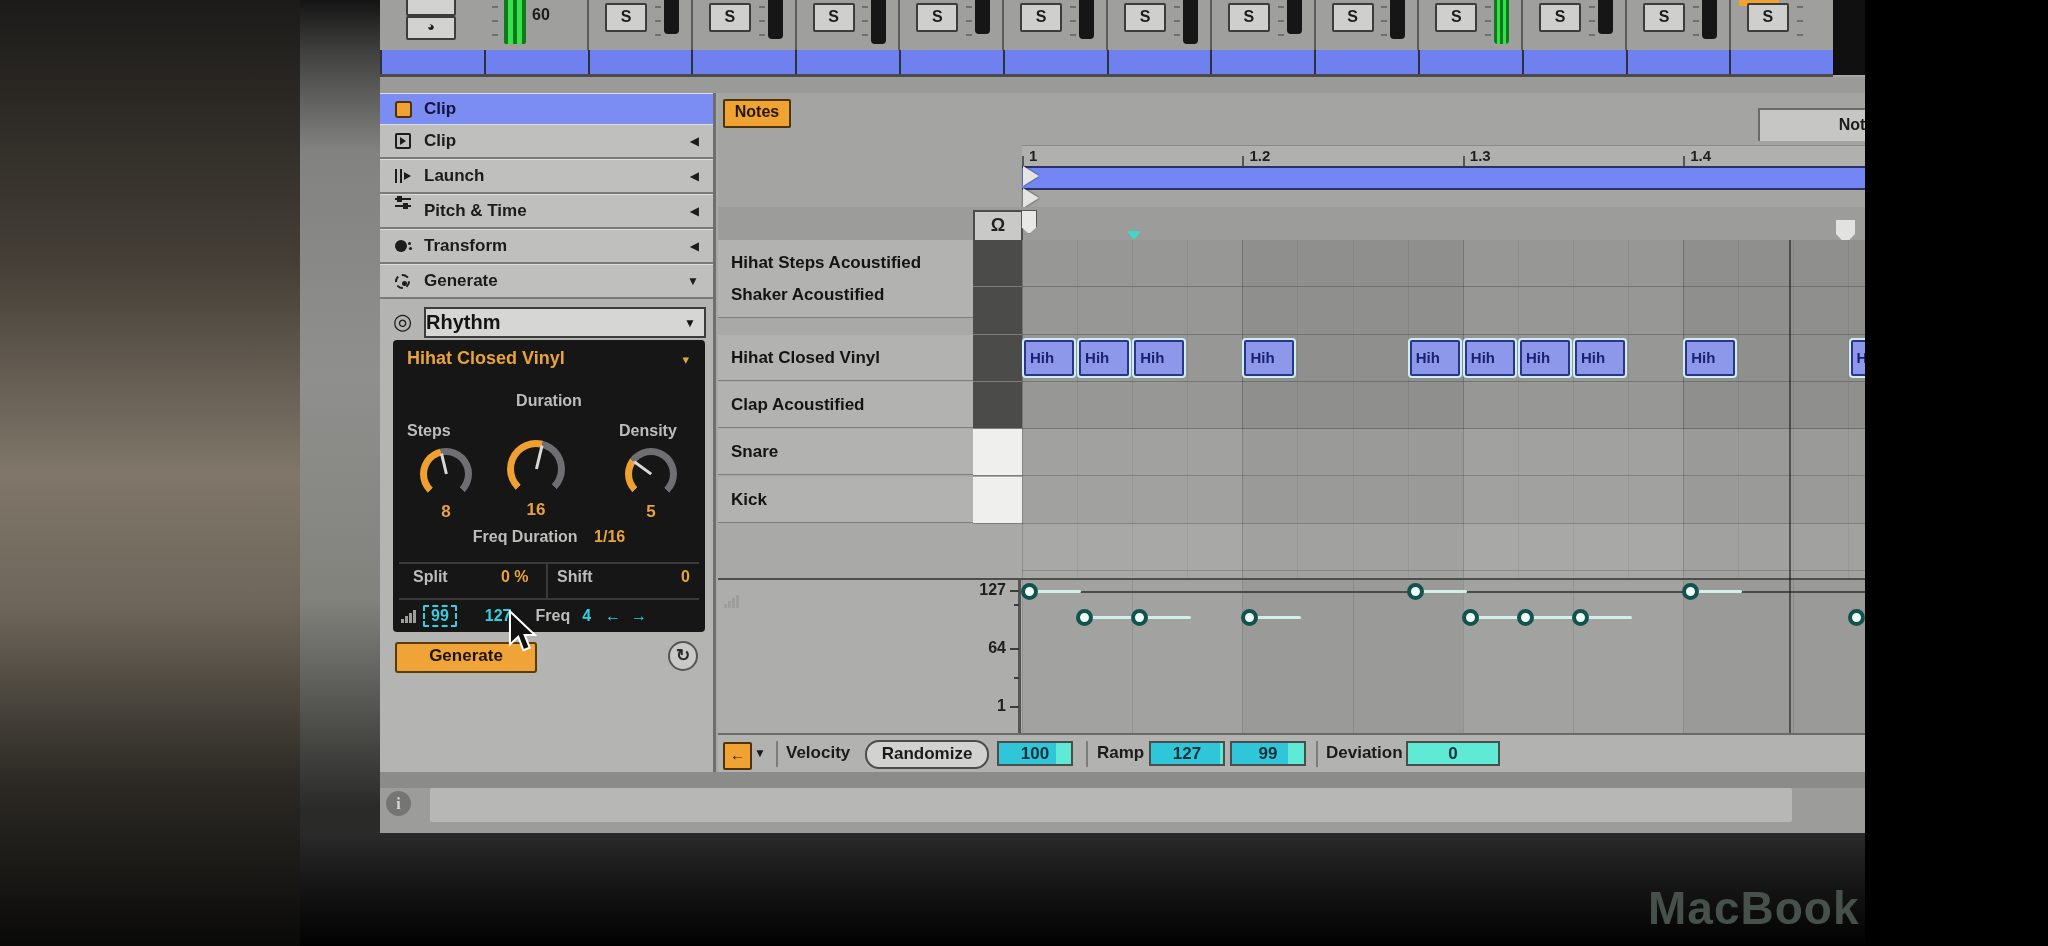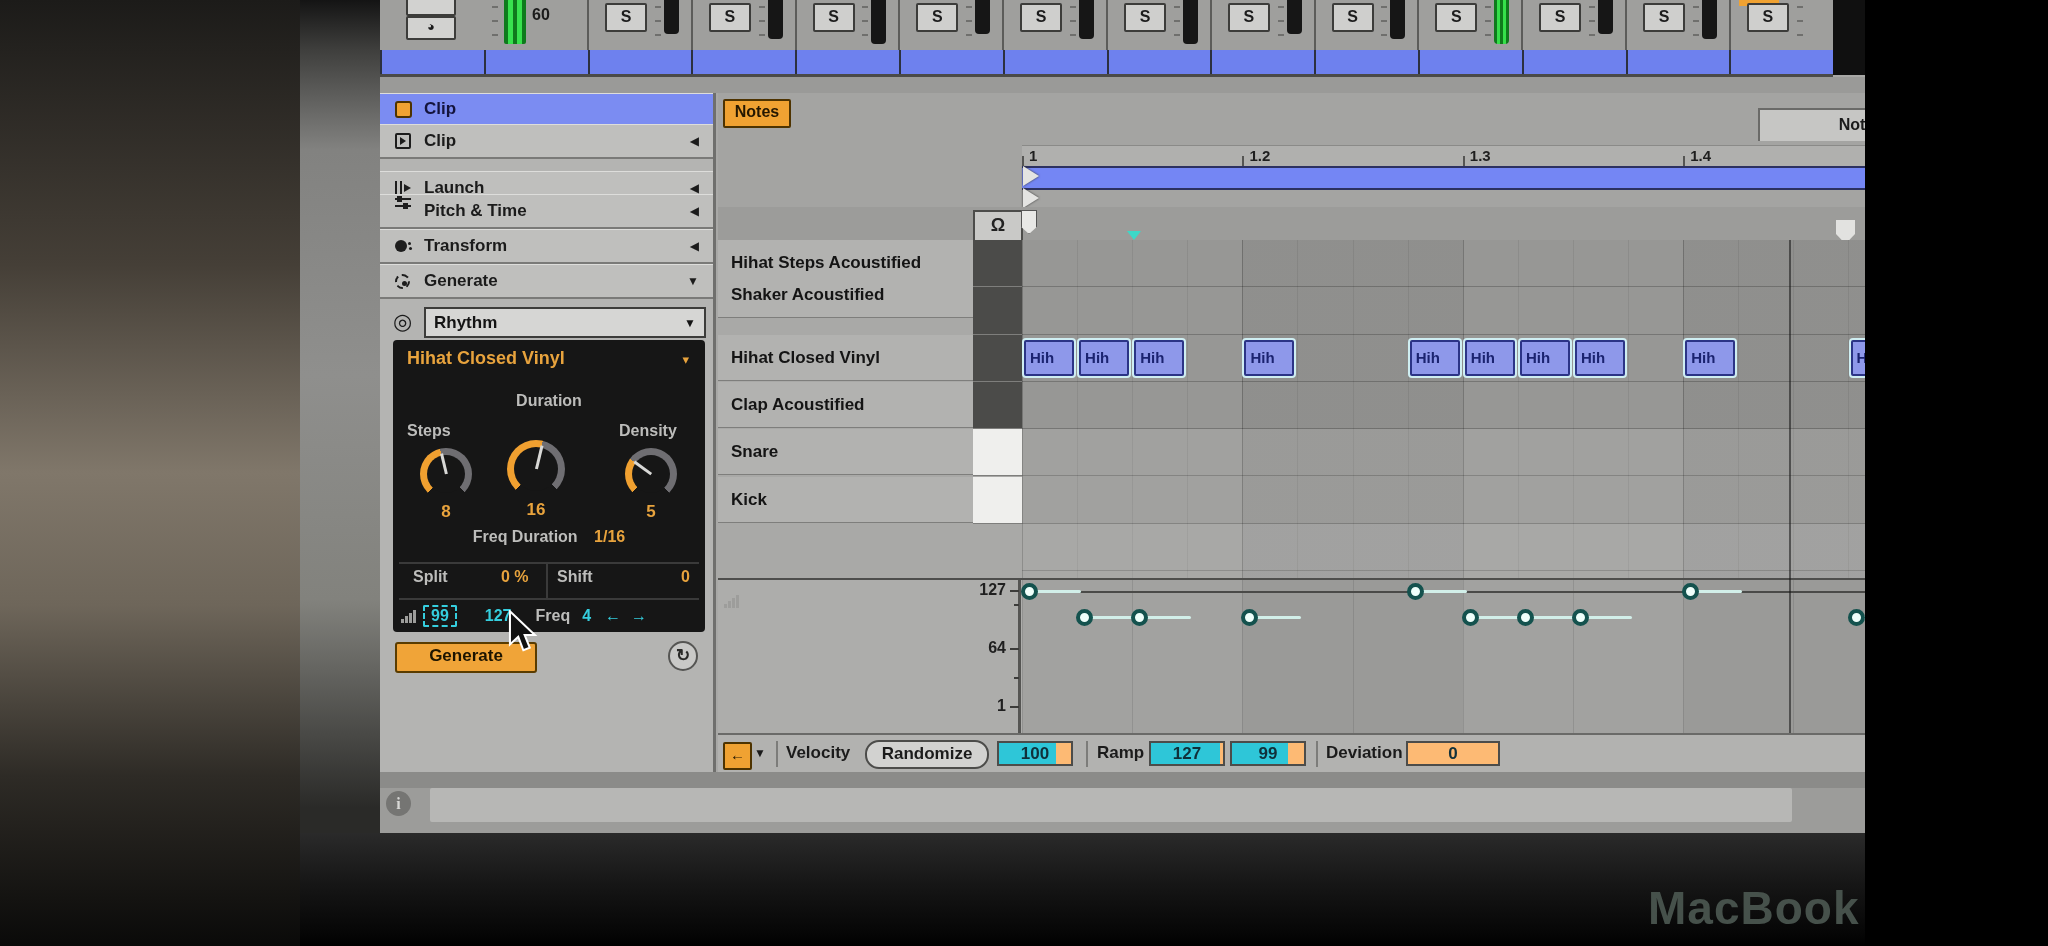--- a/index.html
+++ b/index.html
@@ -56,21 +56,21 @@
   .ic-pitch::after{content:'';position:absolute;right:3px;top:5px;width:5px;height:6px;background:#1d1d1d;}
   .ic-transform{width:12px;height:12px;border-radius:50%;background:#1d1d1d;}
   .ic-transform::after{content:'';position:absolute;right:-4px;top:2px;width:3px;height:3px;border-radius:50%;
     background:#1d1d1d;box-shadow:1px 5px 0 #1d1d1d;}
   .ic-generate{width:11px;height:11px;border:2px dashed #1d1d1d;border-radius:50%;}
   .ic-generate::after{content:'';position:absolute;left:5px;top:5px;width:5px;height:5px;border-radius:50%;background:#1d1d1d;}
   .preset-row{position:absolute;left:0;top:212px;width:333px;height:34px;}
   .preset-circle{position:absolute;left:13px;top:4px;font-size:22px;color:#1b1b1b;}
   .preset-box{position:absolute;left:44px;top:2px;width:278px;height:27px;background:#d6d6d4;
     border:2px solid #3c3c3a;display:flex;align-items:center;}
-  .preset-box .lbl{margin-left:8px;font-size:17px;font-weight:bold;color:#141414;}
+  .preset-box .lbl{font-size:20px;font-weight:bold;color:#141414;}
   .preset-box .arr{position:absolute;right:8px;font-size:12px;color:#141414;}
   
   .device{left:393px;top:340px;width:312px;height:292px;background:#161616;border-radius:4px;color:#c9c9c7;}
   .dev-header{position:absolute;left:14px;top:8px;font-size:18px;font-weight:bold;color:#e8a33d;}
   .dev-header-arrow{position:absolute;right:16px;top:12px;font-size:13px;color:#e8a33d;}
   .dev-pattern{position:absolute;left:0;top:52px;width:100%;text-align:center;font-size:16px;font-weight:bold;color:#bdbdbb;}
   .knob{position:absolute;border-radius:50%;}
   .knob::before{content:'';position:absolute;inset:7px;background:#161616;border-radius:50%;}
   .needle{position:absolute;left:50%;top:9%;width:3px;height:41%;margin-left:-1.5px;background:#d8d8d6;transform-origin:50% 100%;}
   .knob-label{position:absolute;font-size:16px;font-weight:bold;color:#bdbdbb;}
@@ -145,21 +145,21 @@
   
   .vel-bar{left:718px;top:733px;width:1147px;height:39px;background:#b2b2b0;border-top:2px solid #6a6a68;
     font-size:17px;font-weight:bold;color:#1b1b1b;}
   .vb-orange{position:absolute;left:5px;top:7px;width:25px;height:24px;background:#f0a232;border:2px solid #4e3300;
     border-radius:2px;text-align:center;line-height:22px;color:#241700;font-size:15px;}
   .vb-drop{position:absolute;left:36px;top:11px;font-size:12px;color:#1b1b1b;}
   .vb-div{position:absolute;top:6px;width:2px;height:26px;background:#7c7c7a;}
   .vb-label{position:absolute;top:8px;}
   .vb-pill{position:absolute;left:147px;top:5px;width:120px;height:25px;border:2px solid #4c4c4a;border-radius:14px;
     background:#d2d2d0;text-align:center;line-height:23px;}
-  .vb-valbox{position:absolute;top:6px;height:25px;background:#fdba74;border:2px solid #4c4c4a;box-sizing:border-box;}
+  .vb-valbox{position:absolute;top:6px;height:25px;background:#5eead4;border:2px solid #4c4c4a;box-sizing:border-box;}
   .vb-fill{position:absolute;left:0;top:0;height:100%;background:#2ec6d8;}
   .vb-valtext{position:absolute;width:100%;text-align:center;line-height:21px;color:#10303a;}
   
   .strip-dark{left:380px;top:772px;width:1485px;height:16px;background:#8b8b89;}
   .info-area{left:380px;top:788px;width:1485px;height:45px;background:#9c9c9a;border-bottom:3px solid #3a3a38;}
   .info-circle{position:absolute;left:6px;top:3px;width:25px;height:25px;border-radius:50%;background:#757573;
     color:#d8d8d6;text-align:center;line-height:25px;font-size:16px;font-weight:bold;font-family:"Liberation Serif",serif;}
   .info-bar{position:absolute;left:50px;top:0px;width:1362px;height:34px;background:#b7b7b5;border-radius:2px;}
   
   .cursor{left:508px;top:610px;z-index:10;}
@@ -256,21 +256,21 @@
     </div>
   <div class="tab-row selected" style="top: 0px;">
         <div class="icon ic-clip-square"></div>
         <div class="tab-label" style="position: relative;">Clip</div>
       </div>
       <div class="tab-row" style="top: 31px;">
         <div class="icon ic-clip-play"></div>
         <div class="tab-label" style="position: relative;">Clip</div>
         <div class="tab-arrow">◀</div>
       </div>
-      <div class="tab-row" style="top: 66px; margin-top: 12px;">
+      <div class="tab-row" style="top: 66px;">
         <div class="icon ic-launch"></div>
         <div class="tab-label" style="position: relative;">Launch</div>
         <div class="tab-arrow">◀</div>
       </div>
       <div class="tab-row" style="top: 101px;">
         <div class="icon ic-pitch"></div>
         <div class="tab-label" style="position: relative;">Pitch &amp; Time</div>
         <div class="tab-arrow">◀</div>
       </div>
       <div class="tab-row" style="top: 136px;">

